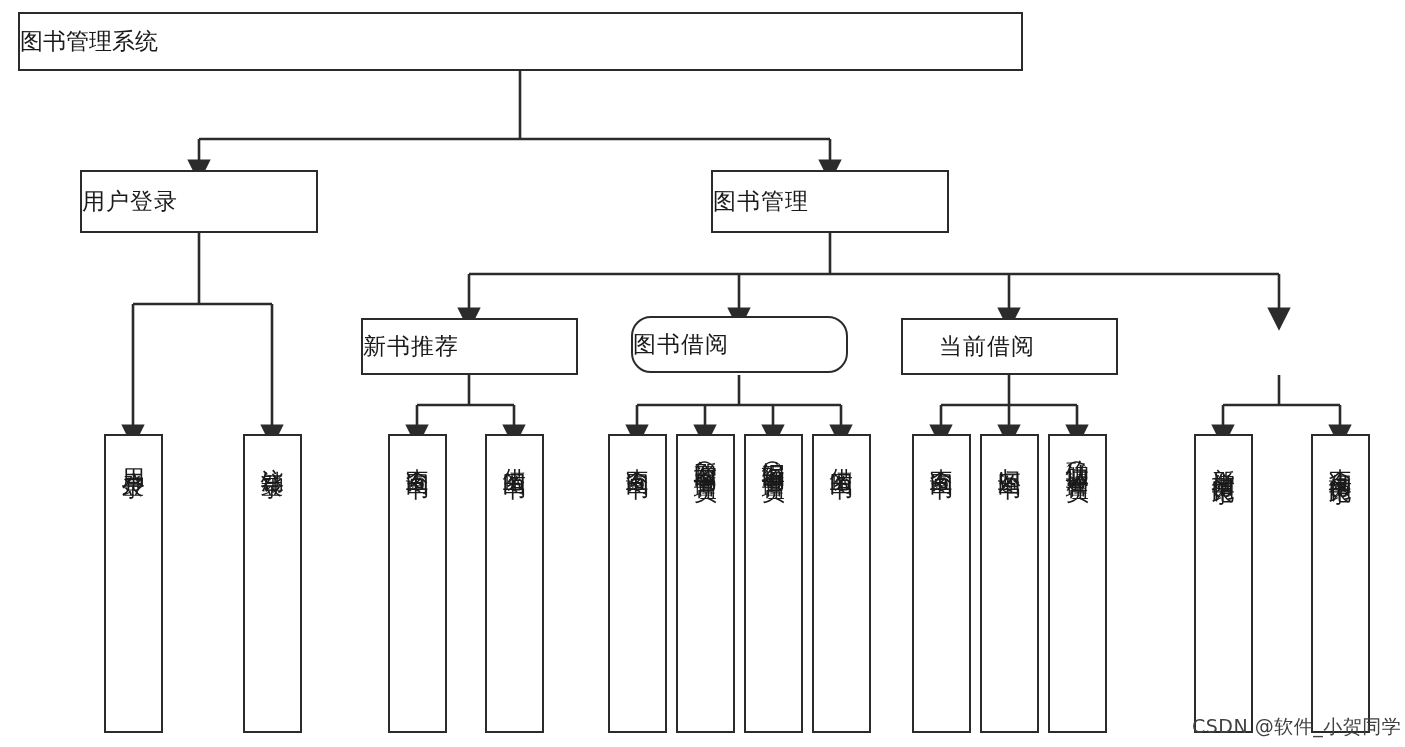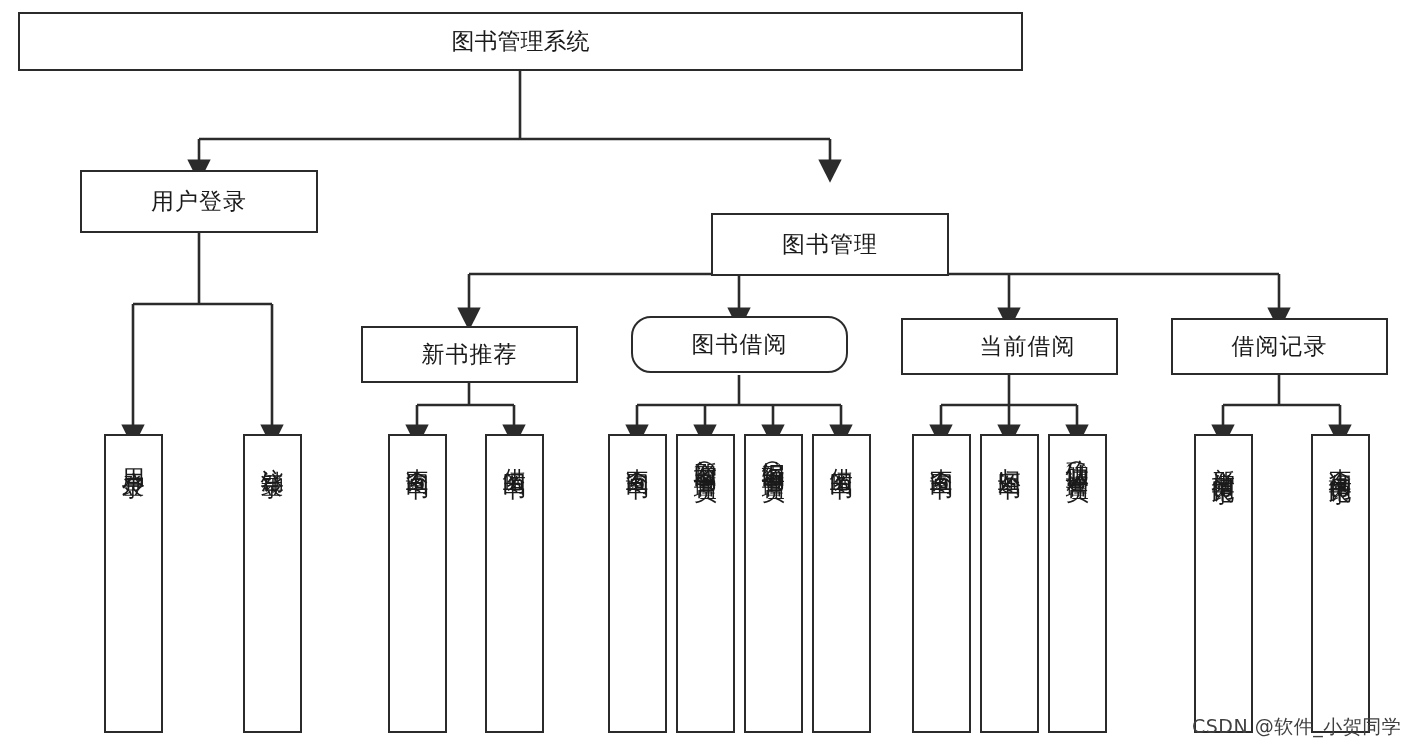--- a/index.html
+++ b/index.html
@@ -26,21 +26,21 @@
     height: 747px;
     pointer-events: none;
   }
   .node {
     position: absolute;
     box-sizing: border-box;
     background: #ffffff;
     border: 2.2px solid #2b2b2b;
     display: flex;
     align-items: center;
-    justify-content: center;
+    justify-content: flex-start;
     color: #1a1a1a;
   }
   .node.horiz {
     font-size: 23px;
     letter-spacing: 1px;
     line-height: 1.2;
   }
   .node.root {
     font-size: 23px;
   }
@@ -123,35 +123,32 @@
     </g>
   </svg>
 
   <div class="node root" style="left:18px; top:12px; width:1005px; height:59px;">
     <span>图书管理系统</span>
   </div>
 
   <div class="node horiz" style="left:80px; top:170px; width:238px; height:63px;">
     <span>用户登录</span>
   </div>
-  <div class="node horiz" style="left:711px; top:170px; width:238px; height:63px;margin-top:43px;">
+  <div class="node horiz" style="left:711px; top:170px; width:238px; height:63px;">
     <span>图书管理</span>
   </div>
 
-  <div class="node horiz" style="left:361px; top:318px; width:217px; height:57px;margin-top:8px;">
+  <div class="node horiz" style="left:361px; top:318px; width:217px; height:57px;">
     <span>新书推荐</span>
   </div>
   <div class="node horiz" style="left:631px; top:316px; width:217px; height:57px;border-radius:20px;">
     <span>图书借阅</span>
   </div>
   <div class="node horiz" style="left:901px; top:318px; width:217px; height:57px;padding-left:36px;">
     <span>当前借阅</span>
-  </div>
-  <div class="node horiz" style="left:1171px; top:318px; width:217px; height:57px;">
-    <span>借阅记录</span>
   </div>
 
   <div class="node leaf" style="left:104px; top:434px; width:59px; height:299px;">
     <span class="vtext">用户登录</span>
   </div>
   <div class="node leaf" style="left:243px; top:434px; width:59px; height:299px;">
     <span class="vtext">注销登录</span>
   </div>
 
   <div class="node leaf" style="left:388px; top:434px; width:59px; height:299px;">

